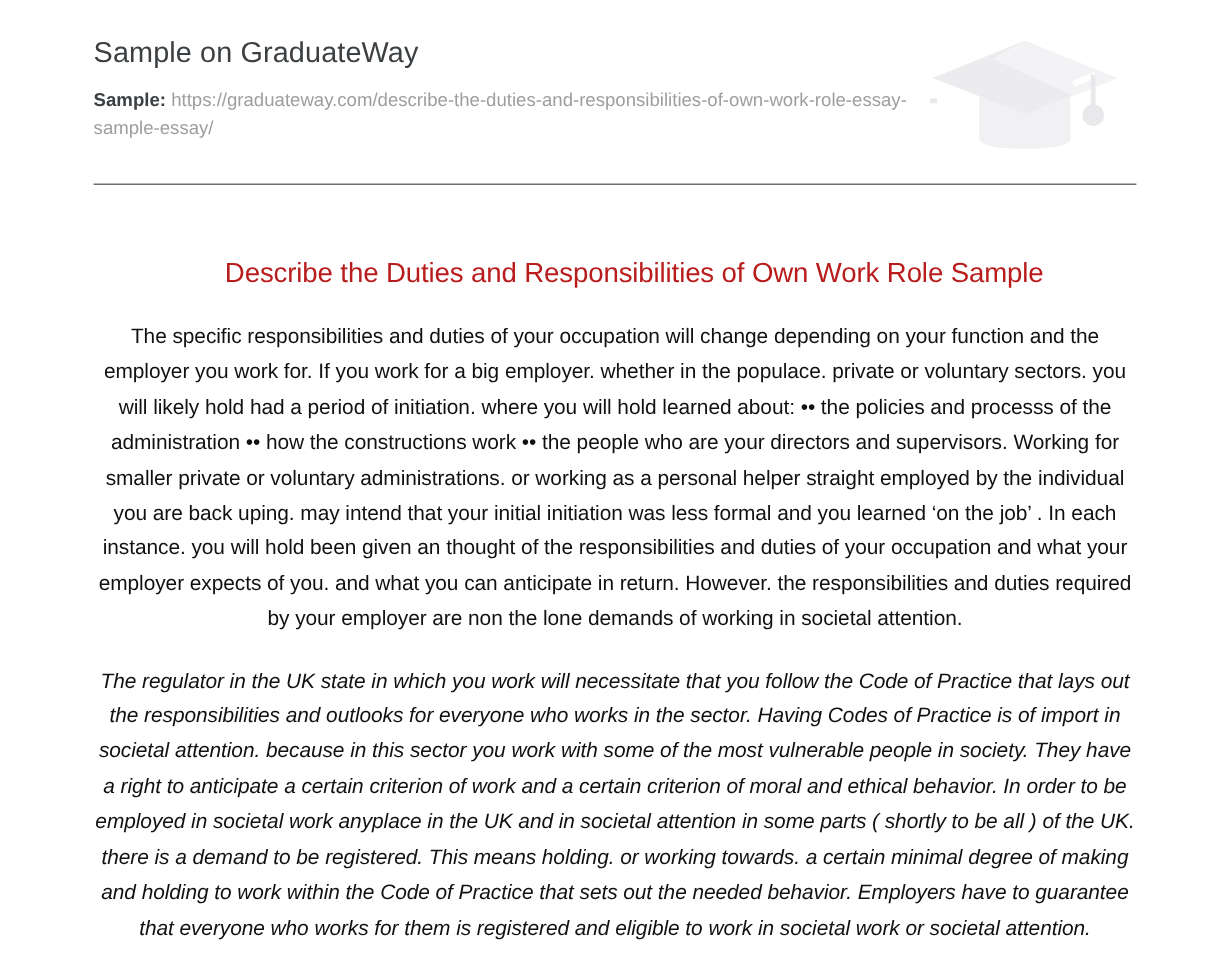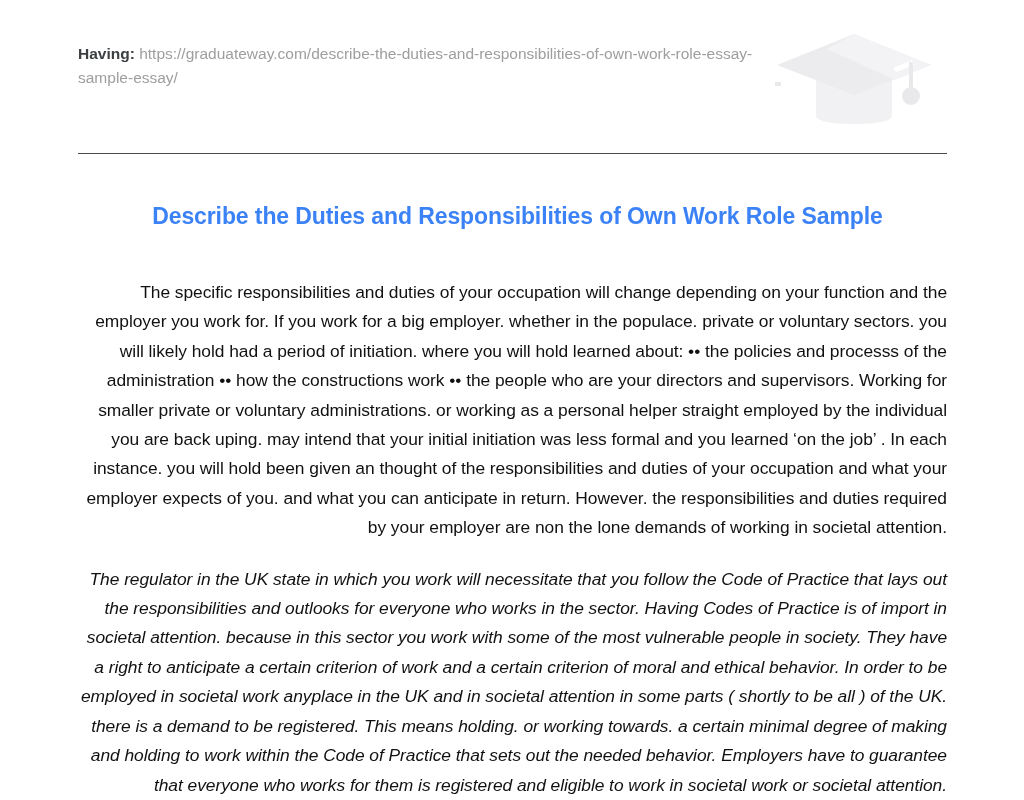--- a/index.html
+++ b/index.html
@@ -80,55 +80,56 @@
   }
 
   
   .doc-title {
     position: absolute;
     left: 78px;
     top: 198px;
     width: 869px;
     text-align: center;
     font-size: 23px;
-    font-weight: 700;
-    color: #3b82f6;
+    font-weight: 400;
+    color: #b91c1c;
     letter-spacing: -0.1px;
-    margin: 5px;
+    margin: 16px;
   }
 
   
   .body-copy {
     position: absolute;
     left: 78px;
     top: 266px;
     width: 869px;
   }
 
   .para {
     font-size: 17.4px;
     line-height: 1.69;
     color: #111111;
-    margin: 12px 0 22px 0;
-    text-align: right;
+    margin: 0 0 22px 0;
+    text-align: center;
     letter-spacing: -0.05px;
   }
   .para:last-child { margin-bottom: 0; font-style: italic; }
 </style>
 </head>
 <body>
 
 <div class="page">
 
   <div class="content">
     <div class="header">
 
+      <h1 class="site-title">Sample on GraduateWay</h1>
 
       <div class="source-line">
-        <span class="source-label">Having:</span>
+        <span class="source-label">Sample:</span>
         <span class="source-url">https://graduateway.com/describe-the-duties-and-responsibilities-of-own-work-role-essay-sample-essay/</span>
       </div>
 
       <div class="logo">
         <svg viewBox="0 0 175 108" width="175" height="108" aria-hidden="true">
 
           <path d="M41 47 L41 92 C41 95 48 100 79 100 C110 100 117 95 117 92 L117 47 Z" fill="#f1f1f3"></path>
 
           <path d="M79 10 L156 41 L79 71 L2 41 Z" fill="#ececee"></path>
 

